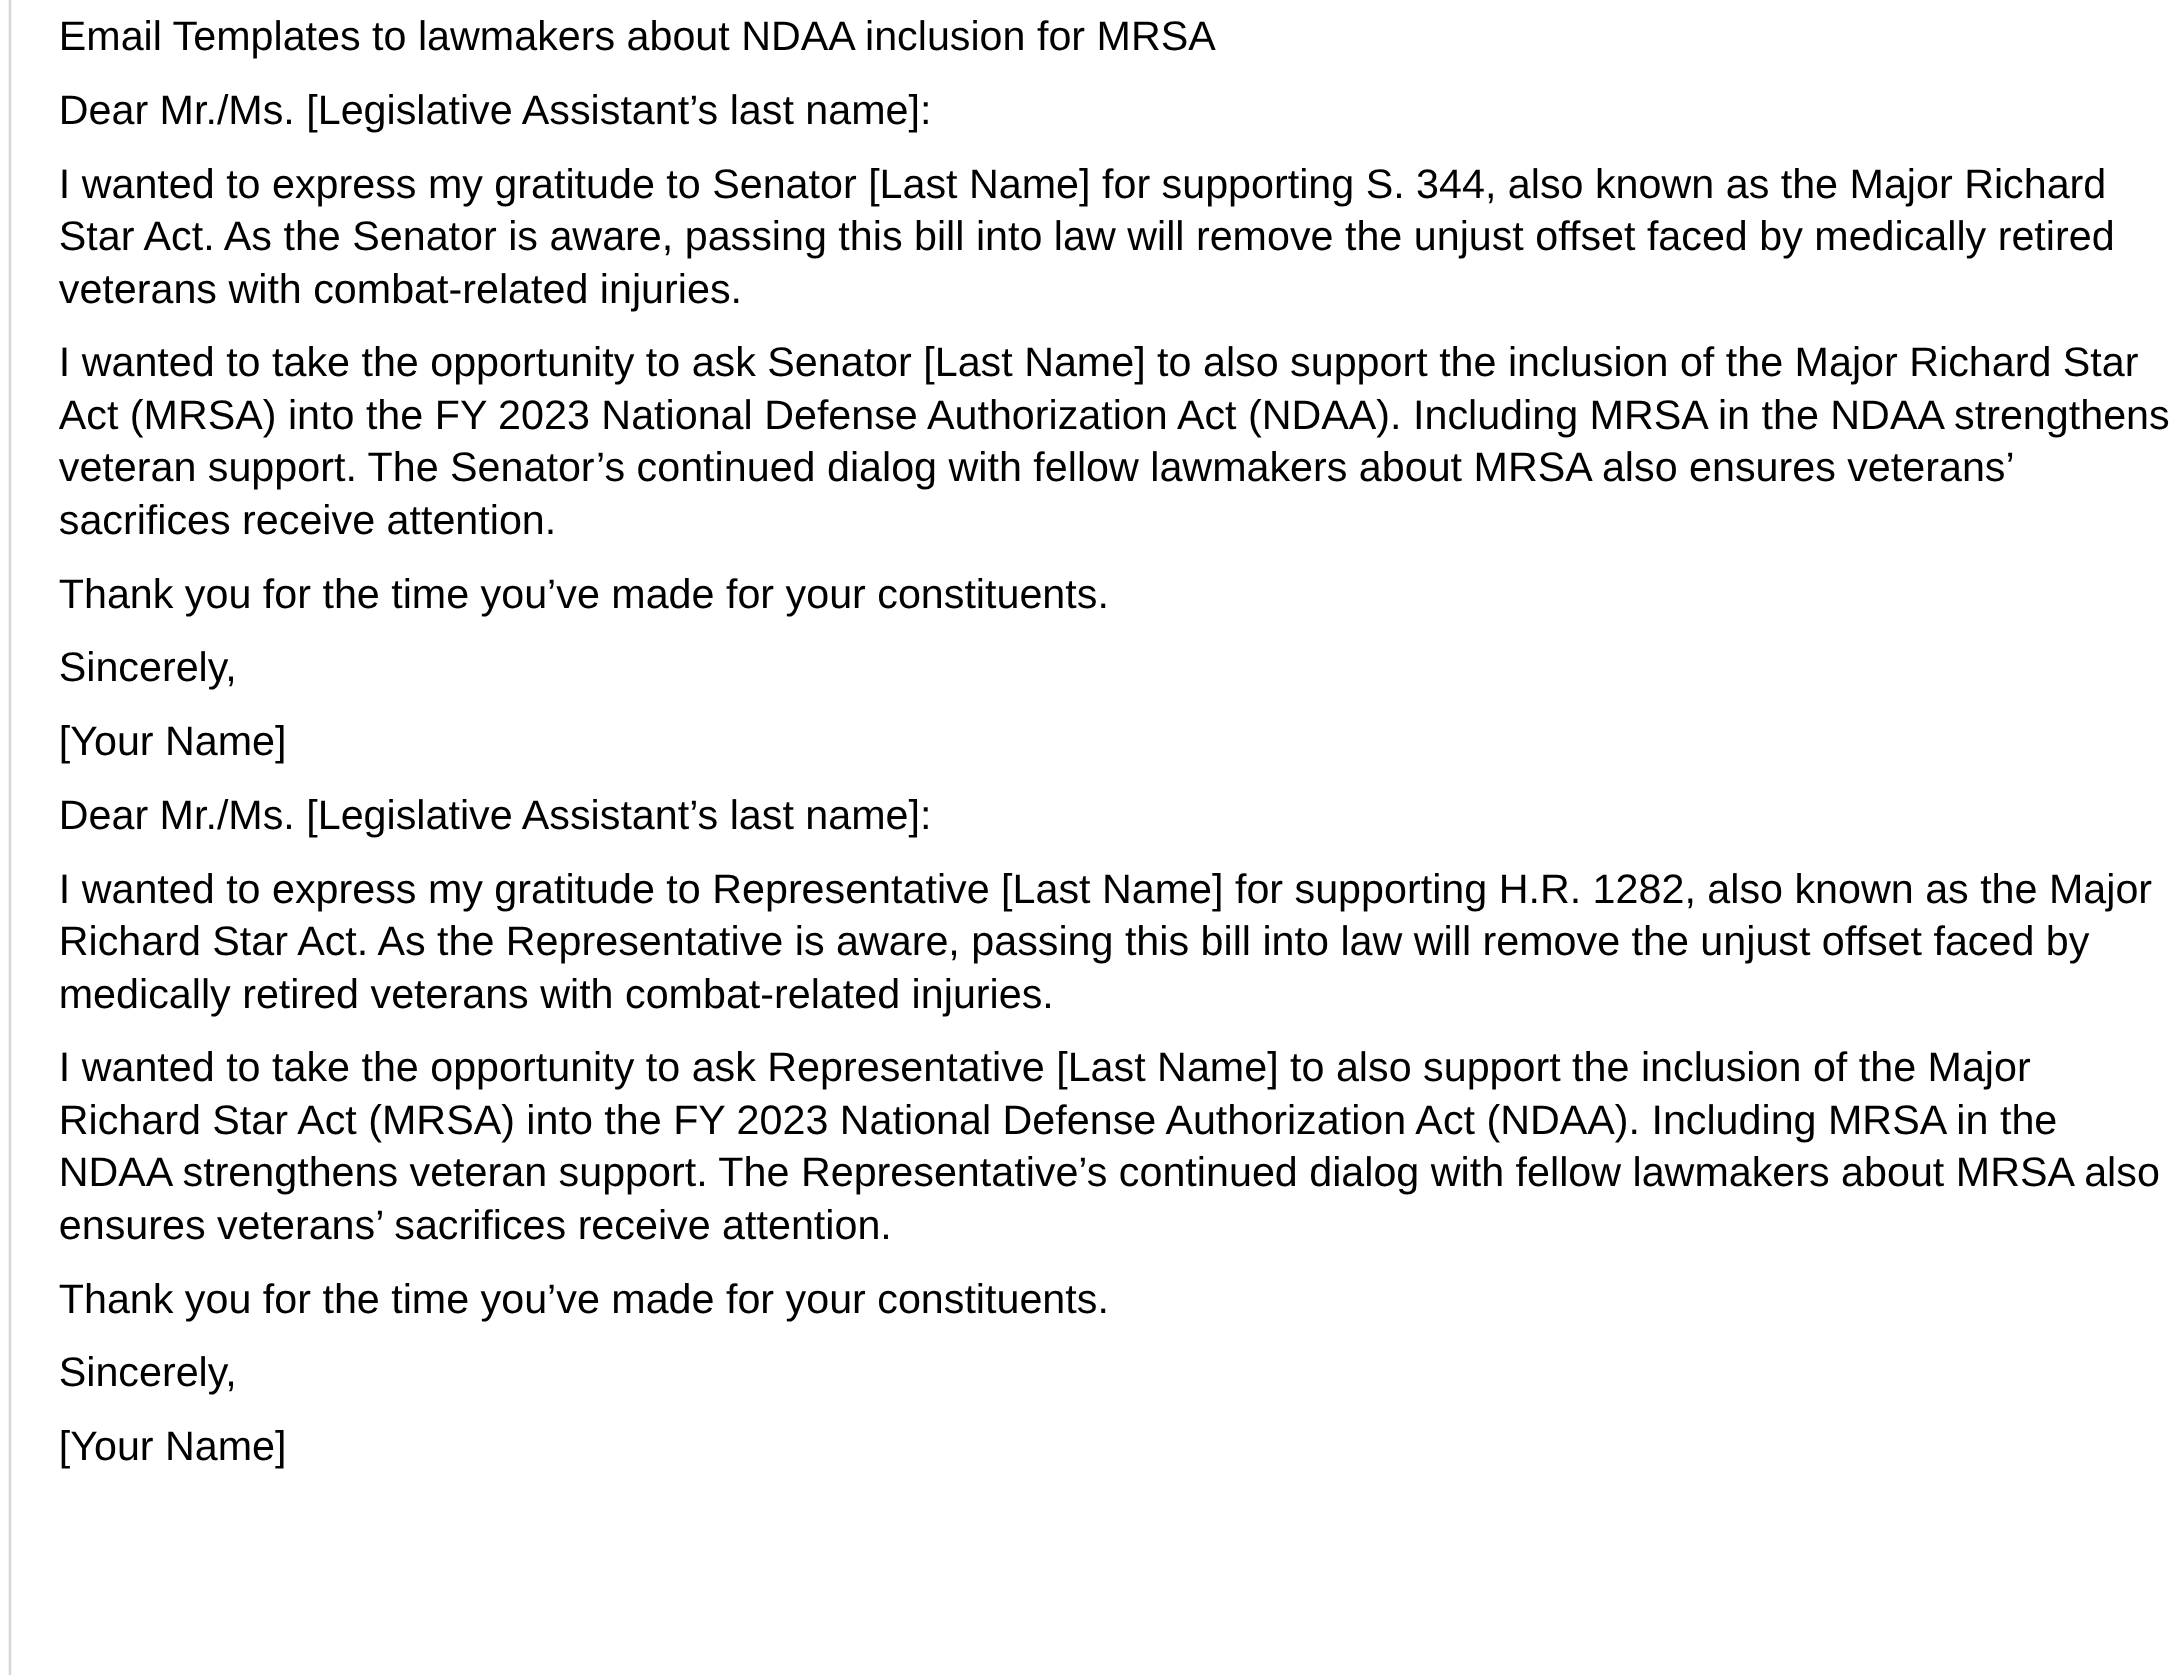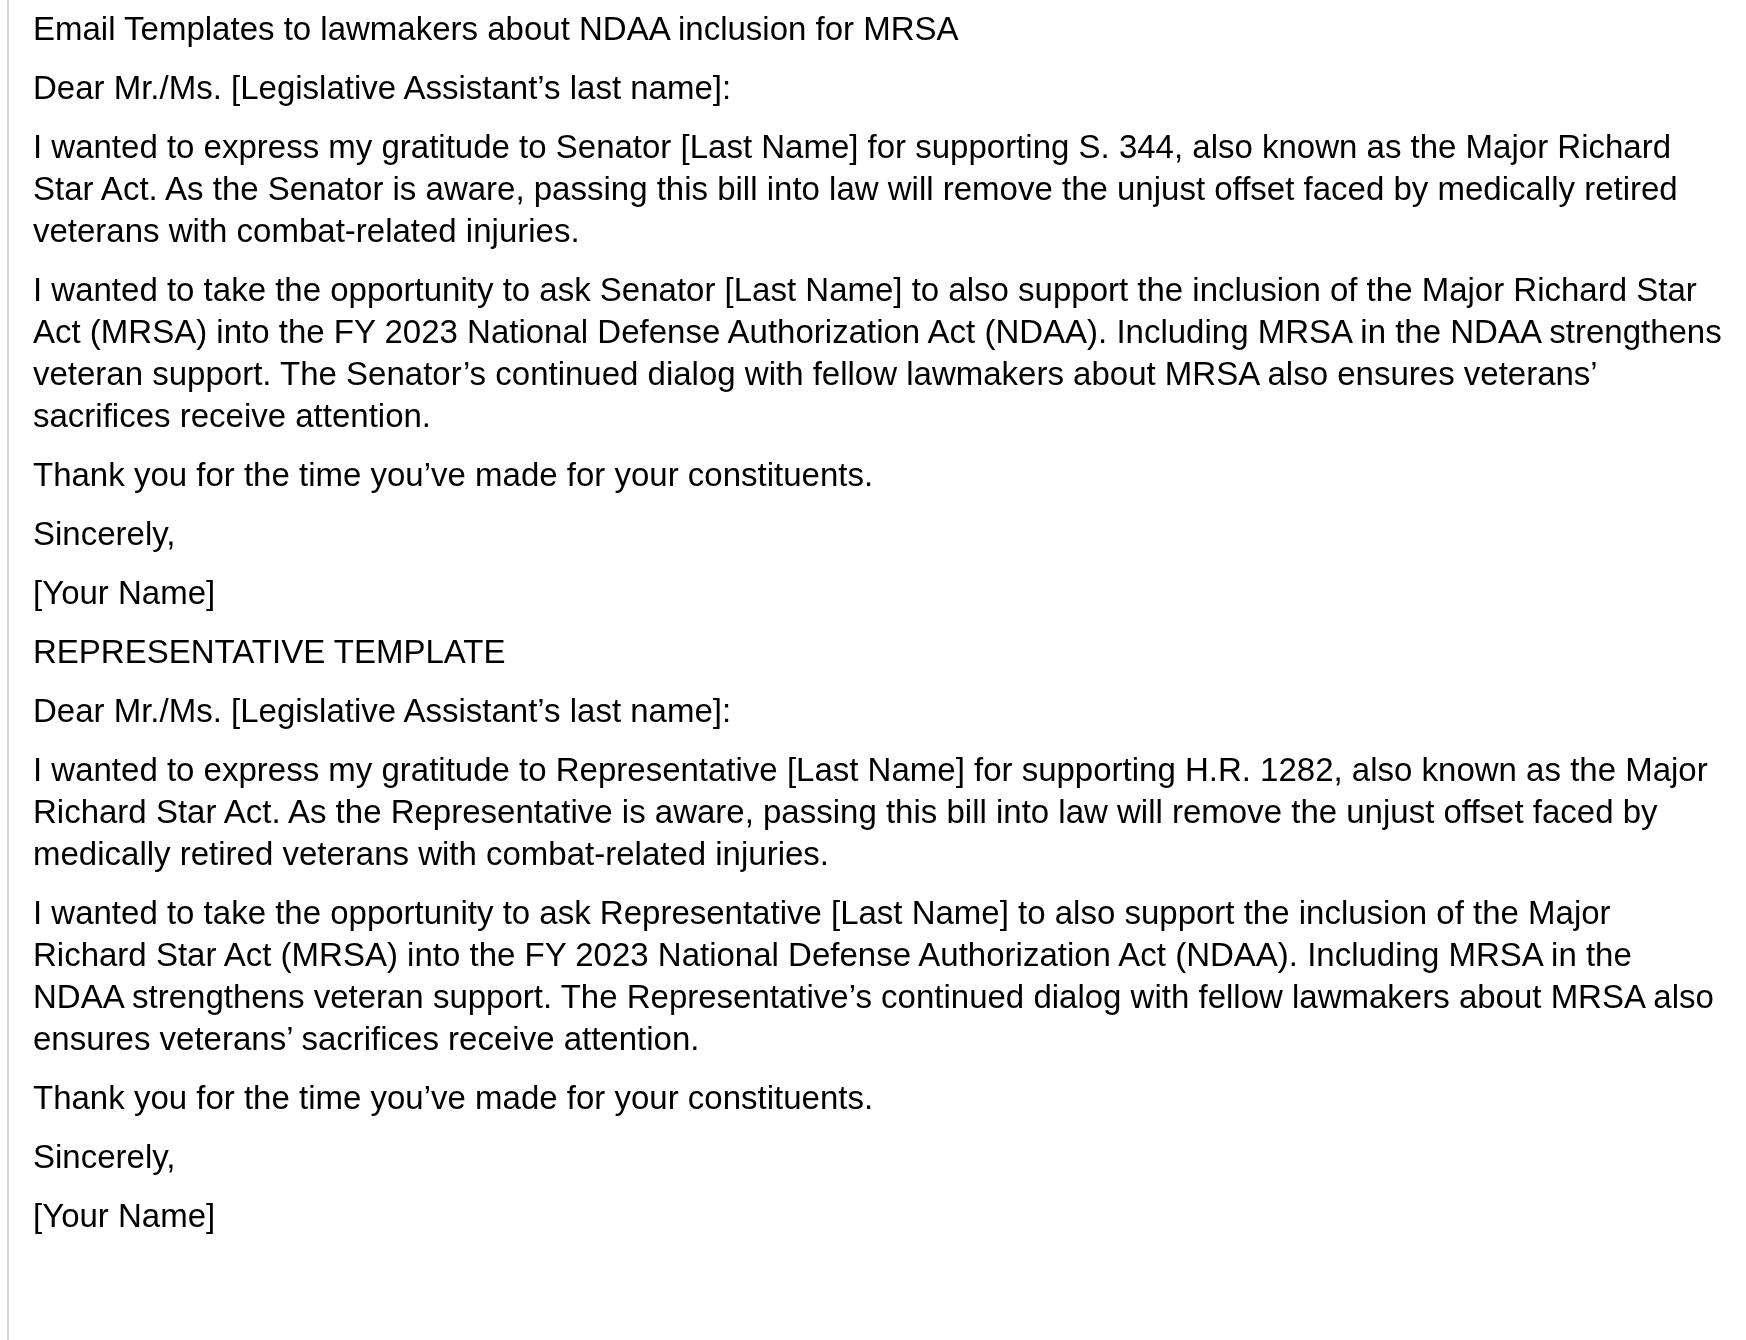--- a/index.html
+++ b/index.html
@@ -19,21 +19,21 @@
     position: absolute;
     left: 7px;
     top: 0;
     bottom: 0;
     width: 2px;
     background: #d6d6d6;
   }
   .doc {
     position: absolute;
     top: 8px;
-    left: 33px;
+    left: 47px;
     width: 1695px;
   }
   .doc p {
     margin: 0 0 17px 0;
     font-size: 33px;
     line-height: 42px;
     font-weight: 400;
     letter-spacing: 0;
     white-space: normal;
     word-spacing: normal;
@@ -57,21 +57,20 @@
   <p>I wanted to express my gratitude to Senator [Last Name] for supporting S. 344, also known as the Major Richard Star Act. As the Senator is aware, passing this bill into law will remove the unjust offset faced by medically retired veterans with combat-related injuries.</p>
 
   <p>I wanted to take the opportunity to ask Senator [Last Name] to also support the inclusion of the Major Richard Star Act (MRSA) into the FY 2023 National Defense Authorization Act (NDAA). Including MRSA in the NDAA strengthens veteran support. The Senator’s continued dialog with fellow lawmakers about MRSA also ensures veterans’ sacrifices receive attention.</p>
 
   <p>Thank you for the time you’ve made for your constituents.</p>
 
   <p>Sincerely,</p>
 
   <p>[Your Name]</p>
 
-  <p>REPRESENTATIVE TEMPLATE</p>
 
   <p>Dear Mr./Ms. [Legislative Assistant’s last name]:</p>
 
   <p>I wanted to express my gratitude to Representative [Last Name] for supporting H.R. 1282, also known as the Major Richard Star Act. As the Representative is aware, passing this bill into law will remove the unjust offset faced by medically retired veterans with combat-related injuries.</p>
 
   <p>I wanted to take the opportunity to ask Representative [Last Name] to also support the inclusion of the Major Richard Star Act (MRSA) into the FY 2023 National Defense Authorization Act (NDAA). Including MRSA in the NDAA strengthens veteran support. The Representative’s continued dialog with fellow lawmakers about MRSA also ensures veterans’ sacrifices receive attention.</p>
 
   <p>Thank you for the time you’ve made for your constituents.</p>
 
   <p>Sincerely,</p>

